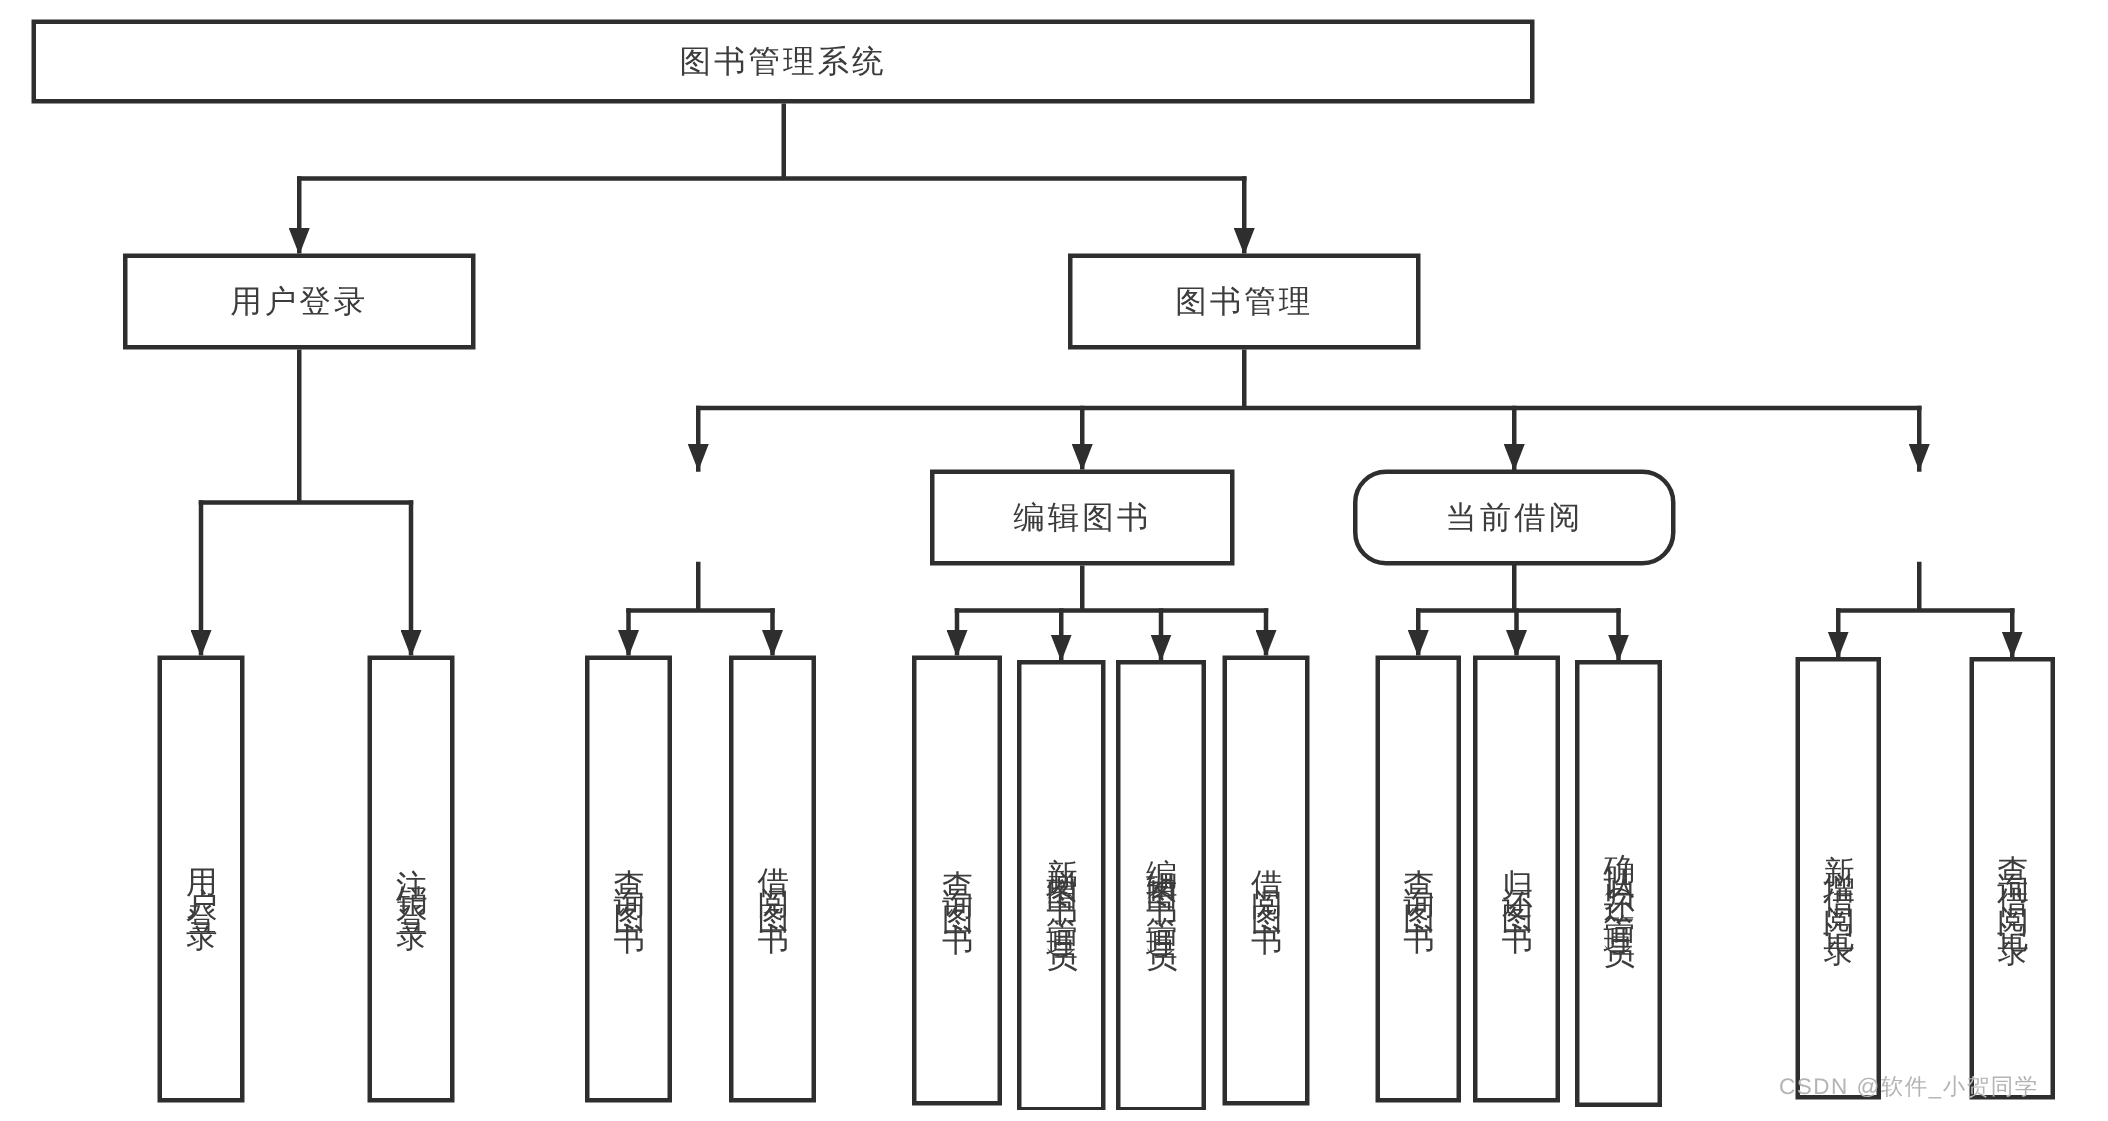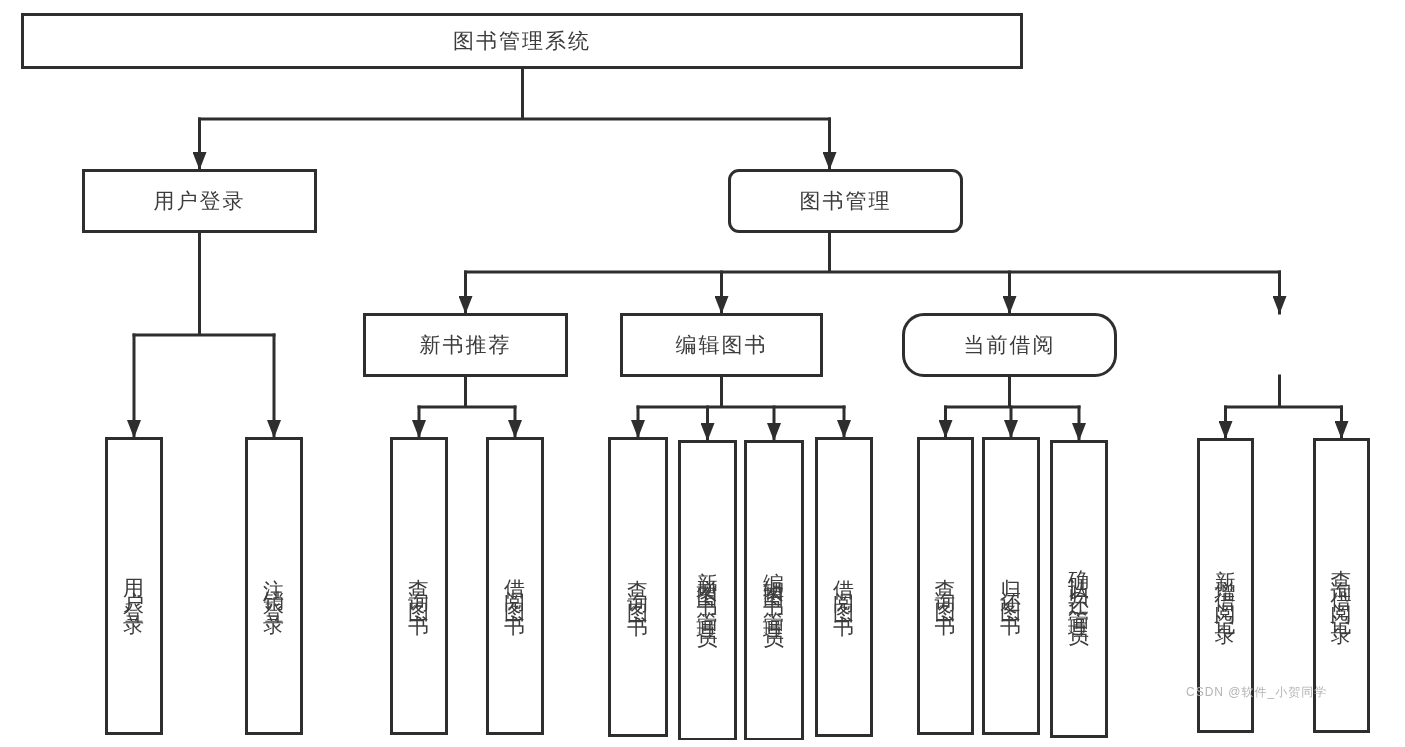--- a/index.html
+++ b/index.html
@@ -43,22 +43,22 @@
     font-size: 21px;
     line-height: 1;
     letter-spacing: 12px;
     white-space: nowrap;
   }
   .leaf.len6 span { letter-spacing: 11px; }
   .leaf.admin span { letter-spacing: 8px; }
   .watermark {
     position: absolute;
     left: 1186px;
-    top: 684px;
-    font-size: 12px;
+    top: 715px;
+    font-size: 15px;
     color: #b4b4b4;
     letter-spacing: 1px;
     white-space: nowrap;
     z-index: 3;
   }
 </style>
 </head>
 <body>
 
 <div class="canvas">
@@ -106,27 +106,24 @@
     </g>
   </svg>
 
   <div class="box" style="left:21px; top:13px; width:1002px; height:56px;">
     <span class="h-label">图书管理系统</span>
   </div>
 
   <div class="box" style="left:82px; top:169px; width:235px; height:64px;">
     <span class="h-label">用户登录</span>
   </div>
-  <div class="box" style="left:728px; top:169px; width:235px; height:64px;border-radius:11px;">
+  <div class="box" style="left:712px; top:169px; width:235px; height:64px;">
     <span class="h-label">图书管理</span>
   </div>
 
-  <div class="box" style="left:363px; top:313px; width:205px; height:64px;">
-    <span class="h-label">新书推荐</span>
-  </div>
   <div class="box" style="left:620px; top:313px; width:203px; height:64px;">
     <span class="h-label">编辑图书</span>
   </div>
   <div class="box" style="left:902px; top:313px; width:215px; height:64px;border-radius:22px;">
     <span class="h-label">当前借阅</span>
   </div>
 
   <div class="box leaf" style="left:105px; top:437px; width:58px; height:298px;">
     <span>用户登录</span>
   </div>

